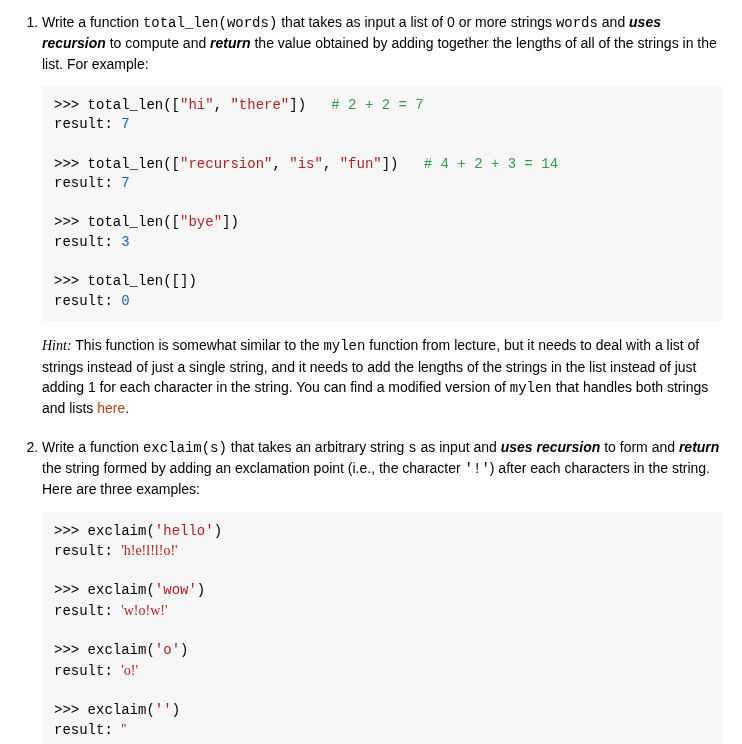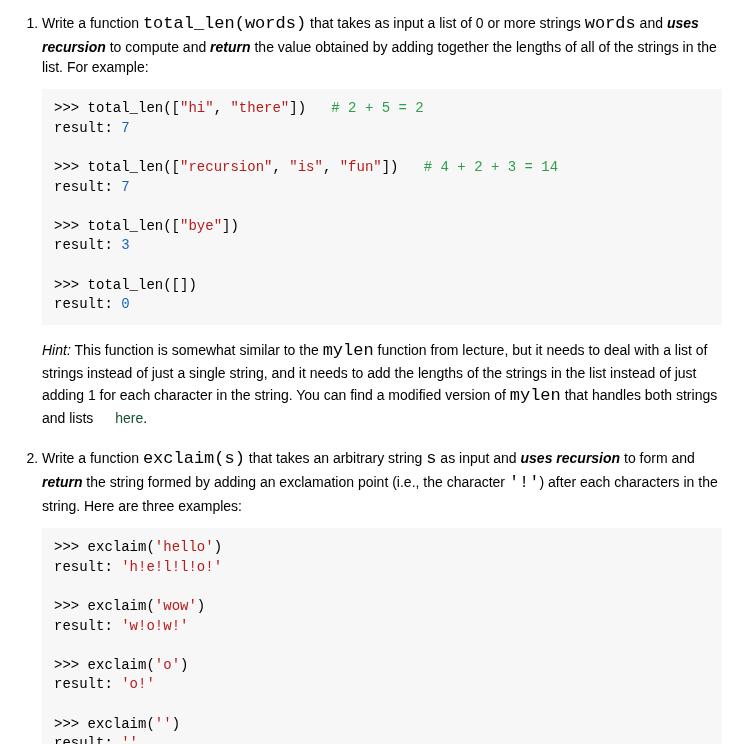--- a/index.html
+++ b/index.html
@@ -18,31 +18,32 @@
     }
     ol.main-list {
       list-style: decimal;
       padding-left: 22px;
     }
     ol.main-list > li {
       margin-bottom: 18px;
     }
     .code-inline {
       font-family: "Courier New", Courier, monospace;
-      font-size: 17px;
+      font-size: 14px;
     }
     .para {
       margin-bottom: 12px;
     }
     .bold-italic {
       font-weight: bold;
       font-style: italic;
     }
     .italic {
       font-style: italic;
+      font-family: Liberation Serif, serif;
     }
     .code-block {
       background: #f7f7f7;
       padding: 10px 12px;
       margin: 8px 0 14px 0;
       font-family: "Courier New", Courier, monospace;
       font-size: 14px;
       line-height: 1.4;
       white-space: pre;
     }
@@ -50,37 +51,37 @@
       color: #1565c0;
     }
     .code-block .comment {
       color: #2e9e48;
     }
     .code-block .str-red {
       color: #b71c1c;
     }
     .code-block .result-red {
       color: #b71c1c;
+      font-family: Liberation Serif, serif;
     }
     .link {
-      color: #14532d;
-      margin-left: 18px;
+      color: #c2410c;
     }
   </style>
 </head>
 <body>
 
 <ol class="main-list">
 
   <li>
     <p class="para">
       <span>Write a function </span><span class="code-inline">total_len(words)</span><span> that takes as input a list of 0 or more strings </span><span class="code-inline">words</span><span> and </span><span class="bold-italic">uses recursion</span><span> to compute and </span><span class="bold-italic">return</span><span> the value obtained by adding together the lengths of all of the strings in the list. For example:</span>
     </p>
 
-    <div class="code-block"><span>&gt;&gt;&gt; total_len([</span><span class="str-red">"hi"</span><span>, </span><span class="str-red">"there"</span><span>])</span><span>   </span><span class="comment"># 2 + 5 = 2</span>
+    <div class="code-block"><span>&gt;&gt;&gt; total_len([</span><span class="str-red">"hi"</span><span>, </span><span class="str-red">"there"</span><span>])</span><span>   </span><span class="comment"># 2 + 2 = 7</span>
 <span>result: </span><span class="num">7</span>
 
 <span>&gt;&gt;&gt; total_len([</span><span class="str-red">"recursion"</span><span>, </span><span class="str-red">"is"</span><span>, </span><span class="str-red">"fun"</span><span>])</span><span>   </span><span class="comment"># 4 + 2 + 3 = 14</span>
 <span>result: </span><span class="num">7</span>
 
 <span>&gt;&gt;&gt; total_len([</span><span class="str-red">"bye"</span><span>])</span>
 <span>result: </span><span class="num">3</span>
 
 <span>&gt;&gt;&gt; total_len([])</span>
 <span>result: </span><span class="num">0</span></div>

